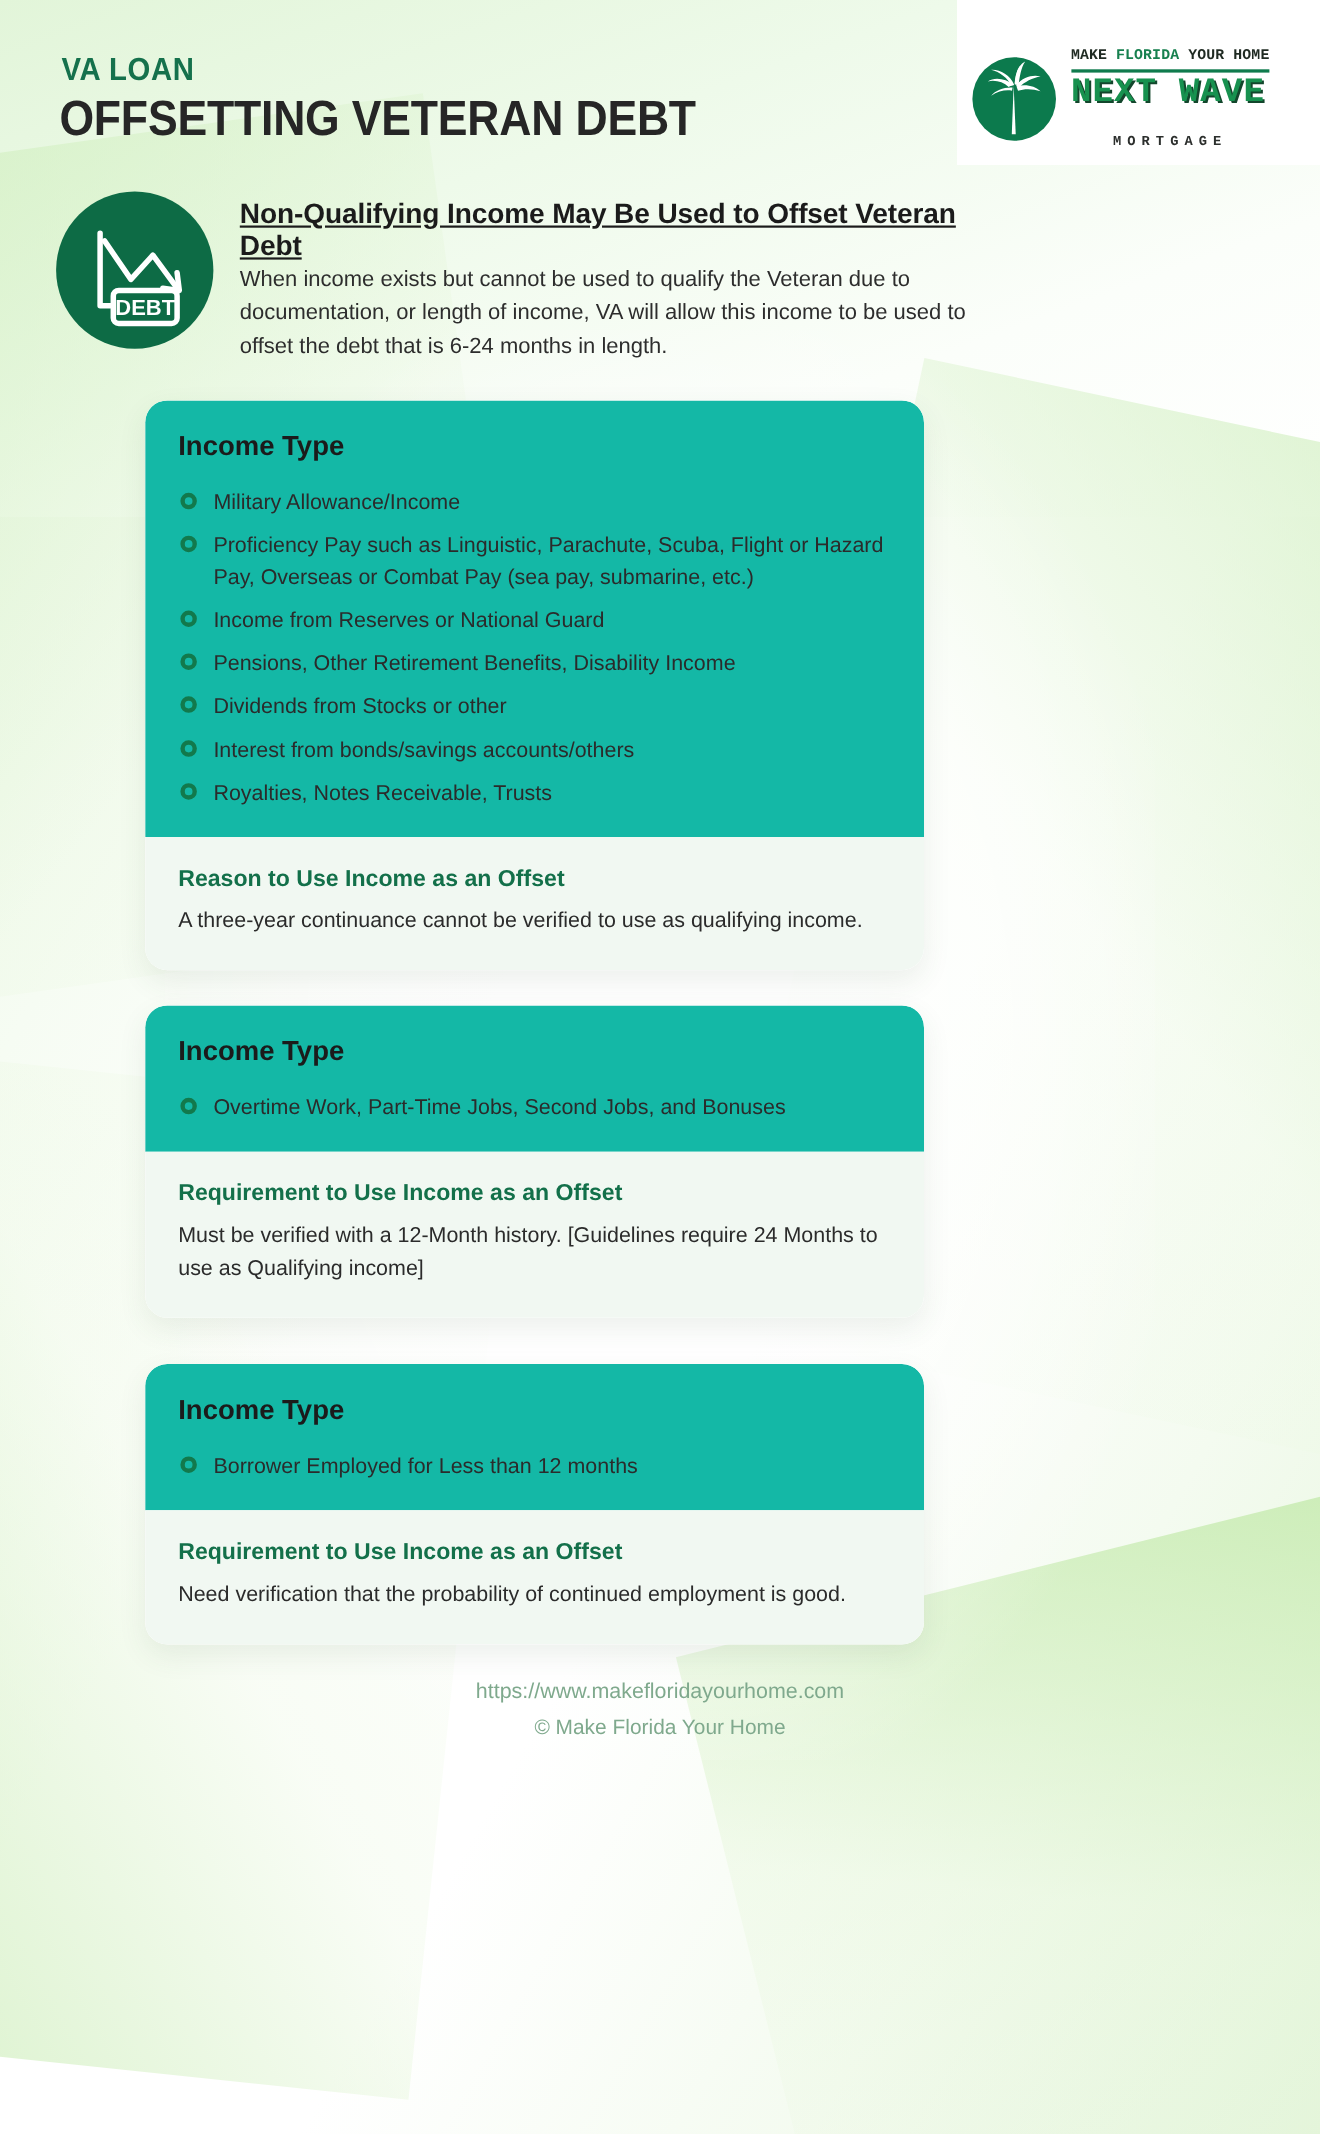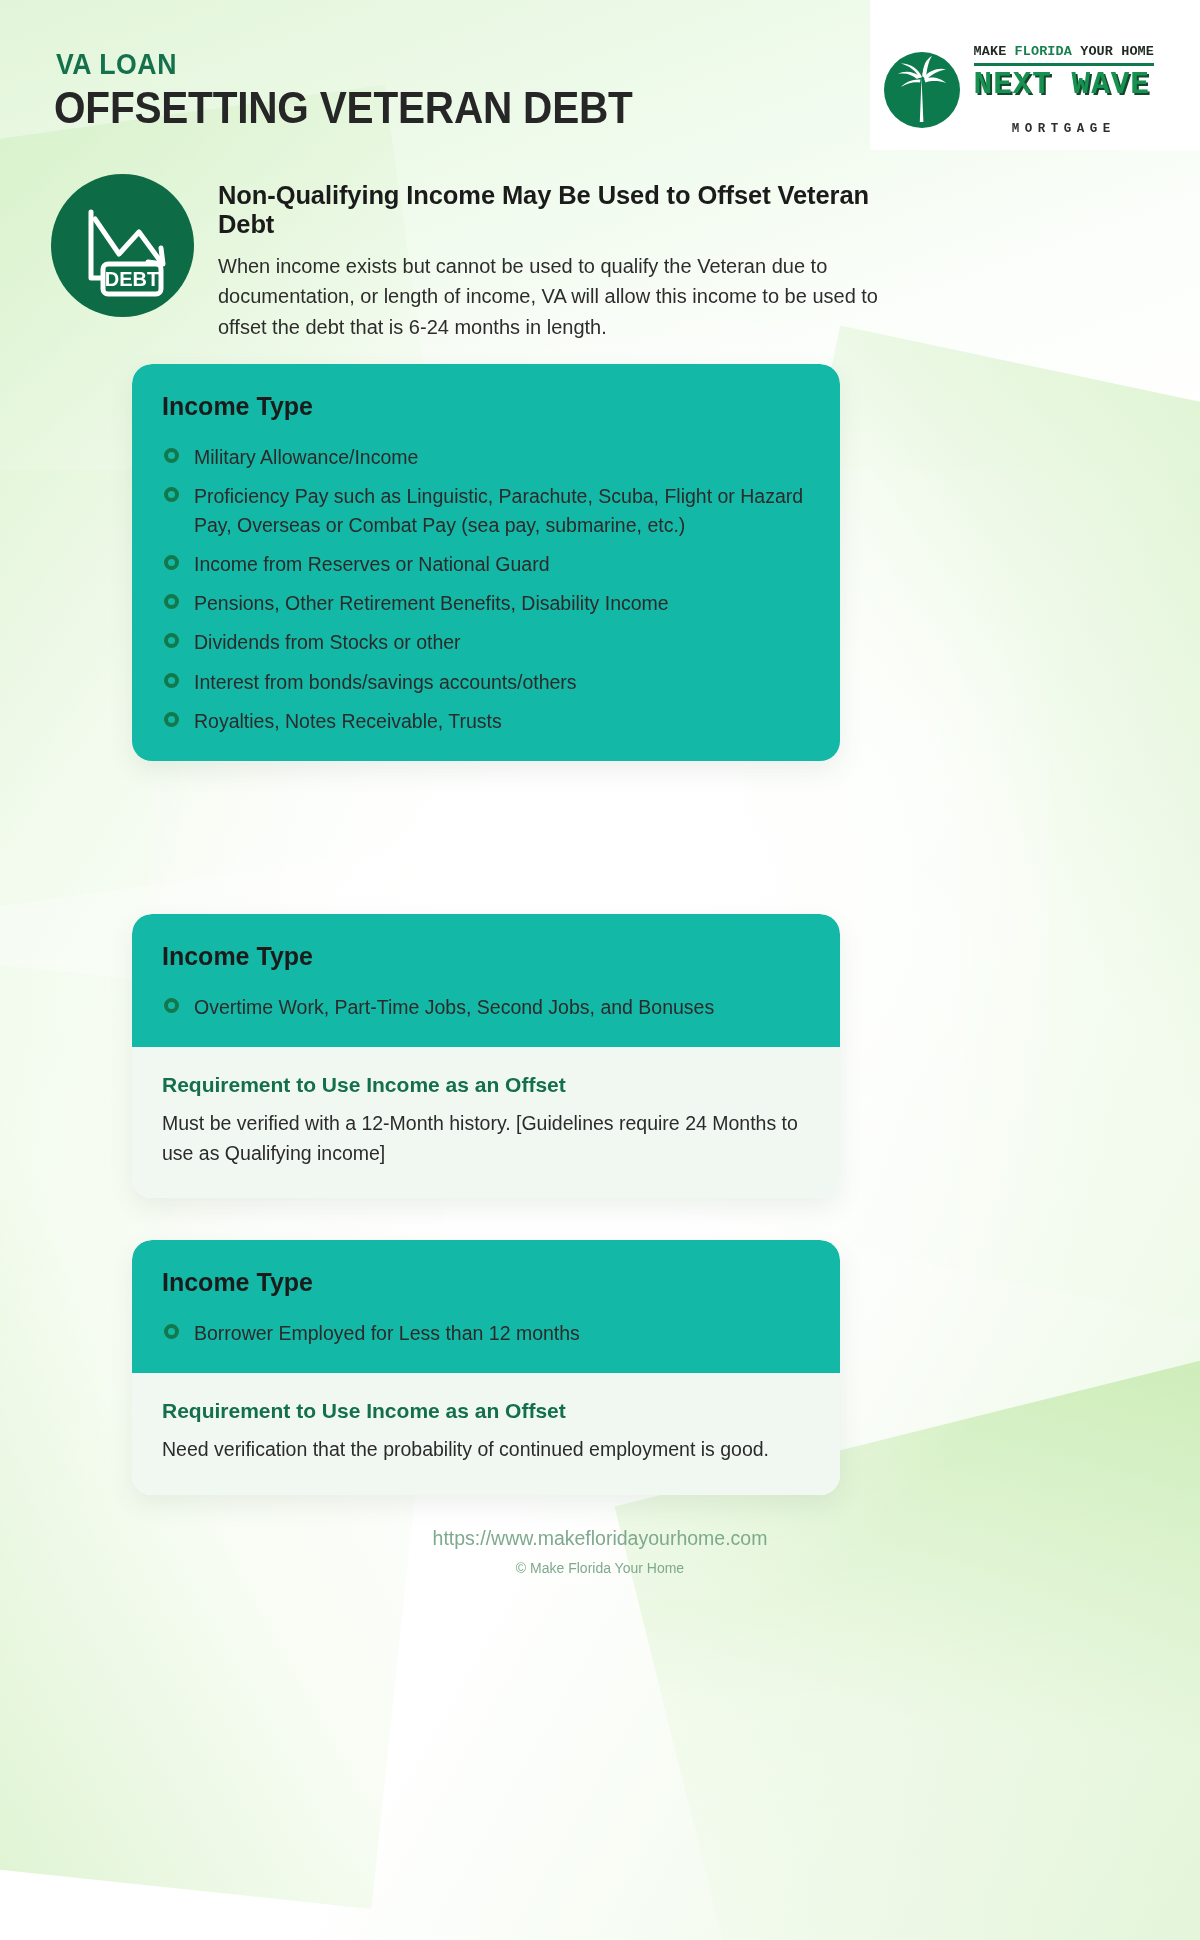--- a/index.html
+++ b/index.html
@@ -171,21 +171,21 @@
   .intro-text {
     position: absolute;
     left: 218px; top: 181px;
     width: 712px;
   }
   .intro-title {
     font-size: 25.5px;
     font-weight: 700;
     color: #1b1b1b;
     letter-spacing: -0.1px;
-    margin-bottom: 12px;
+    text-decoration: underline;
   }
   .intro-body {
     font-size: 20px;
     line-height: 1.52;
     color: #2d2d2d;
   }
 
   
   .card {
     position: absolute;
@@ -243,21 +243,21 @@
 
   
   .footer {
     position: absolute;
     left: 0; top: 1845px;
     width: 1200px;
     text-align: center;
     color: #7fa98d;
   }
   .footer-url { font-size: 19.5px; margin-bottom: 10px; }
-  .footer-copy { font-size: 14px; }
+  .footer-copy { font-size: 19px; }
 </style>
 </head>
 <body>
 
 <div class="bg-root"></div>
 <div class="bg-wash-top"></div>
 <div class="bg-poly-a"></div>
 <div class="bg-poly-b"></div>
 <div class="bg-poly-c"></div>
 <div class="bg-poly-d"></div>
@@ -317,20 +317,24 @@
       <ul class="bullets">
           <li><span class="bullet-ring"></span><span>Military Allowance/Income</span></li>
           <li><span class="bullet-ring"></span><span>Proficiency Pay such as Linguistic, Parachute, Scuba, Flight or Hazard Pay, Overseas or Combat Pay (sea pay, submarine, etc.)</span></li>
           <li><span class="bullet-ring"></span><span>Income from Reserves or National Guard</span></li>
           <li><span class="bullet-ring"></span><span>Pensions, Other Retirement Benefits, Disability Income</span></li>
           <li><span class="bullet-ring"></span><span>Dividends from Stocks or other</span></li>
           <li><span class="bullet-ring"></span><span>Interest from bonds/savings accounts/others</span></li>
           <li><span class="bullet-ring"></span><span>Royalties, Notes Receivable, Trusts</span></li>
         </ul>
     </div>
+    <div class="card-bottom">
+      <div class="card-sub-title">Reason to Use Income as an Offset</div>
+      <div class="card-sub-body">A three-year continuance cannot be verified to use as qualifying income.</div>
+    </div>
   </div>
 
   <div class="card" id="card1" style="top: 914px;">
     <div class="card-top">
       <div class="card-title">Income Type</div>
       <ul class="bullets">
           <li><span class="bullet-ring"></span><span>Overtime Work, Part-Time Jobs, Second Jobs, and Bonuses</span></li>
         </ul>
     </div>
     <div class="card-bottom">

